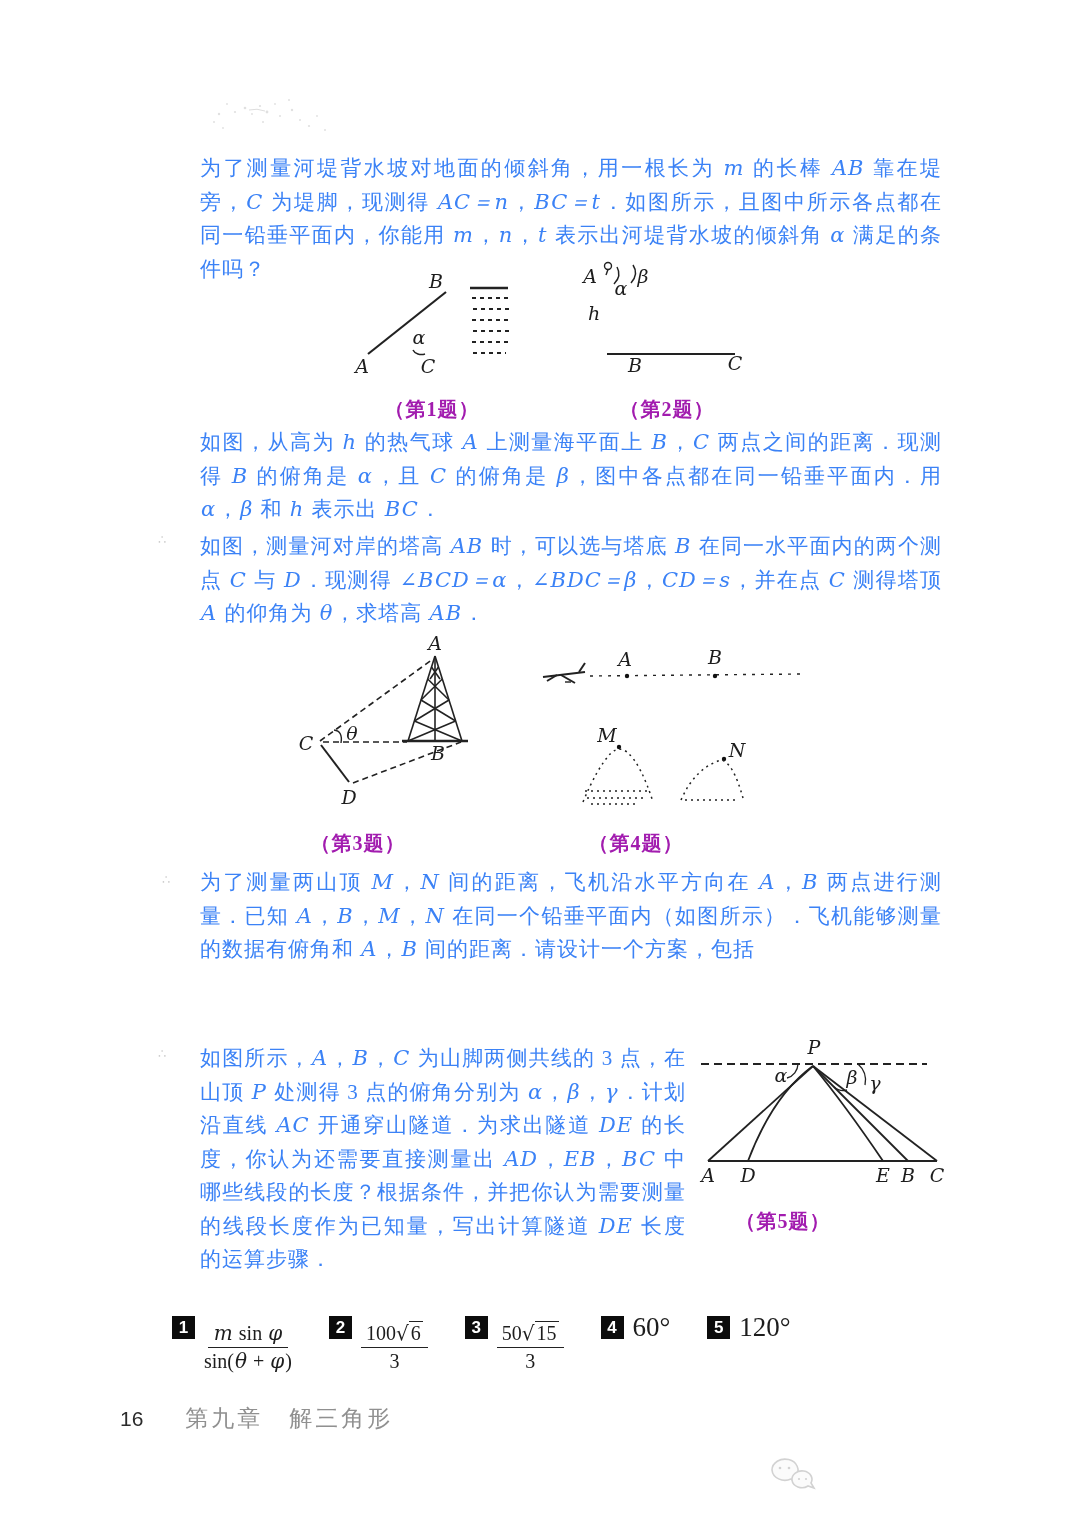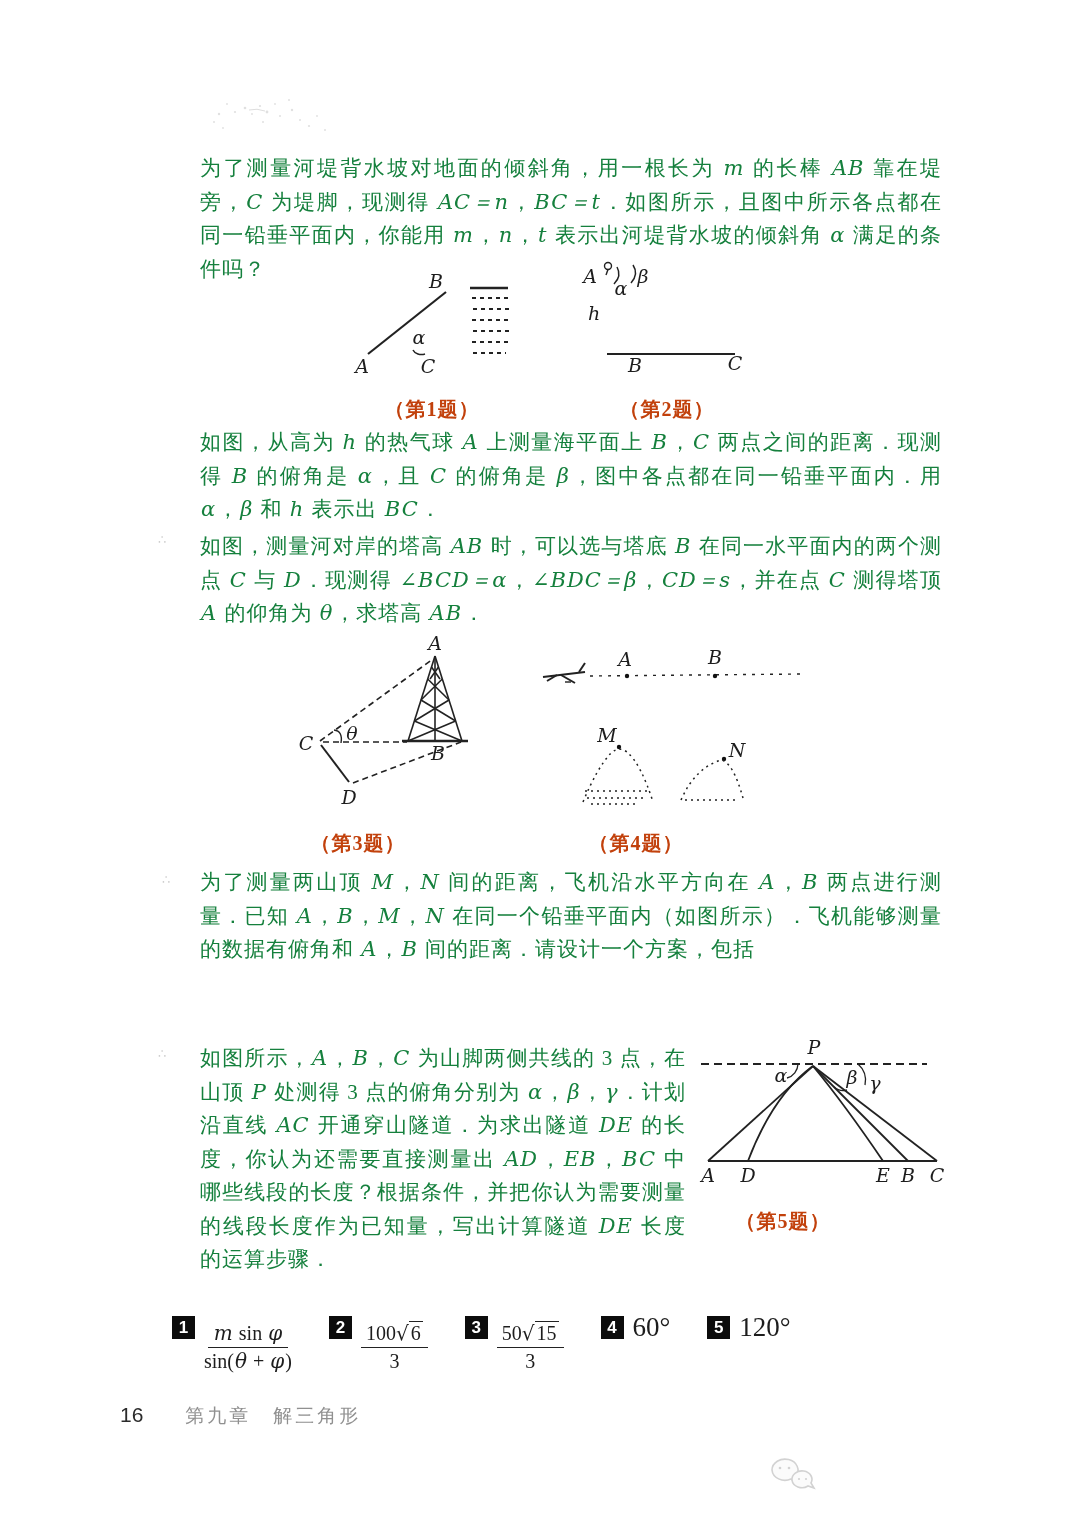--- a/index.html
+++ b/index.html
@@ -4,27 +4,27 @@
 <style>
   html,body{margin:0;padding:0;background:#e9e9e9;}
   .page{
     position:relative;width:1080px;height:1527px;margin:0 auto;
     background:#ffffff;overflow:hidden;
     font-family:"Liberation Serif","DejaVu Serif",serif;
     color:#1d1d1d;
   }
   .para{
     position:absolute;font-size:21px;line-height:33.5px;
-    text-align:justify;letter-spacing:1px;color:#15803d;
+    text-align:justify;letter-spacing:1px;color:#3b82f6;
   }
   .plist{position:absolute;font-size:21px;line-height:33.5px;letter-spacing:1px;}
   .mvar{font-family:"DejaVu Serif","DejaVu Sans",serif;font-style:italic;padding:0 1px;}
   .caption{
     position:absolute;width:118px;text-align:center;font-size:20px;
-    font-weight:bold;letter-spacing:1px;color:#c2410c;
+    font-weight:bold;letter-spacing:1px;color:#a21caf;
   }
   .fig{position:absolute;}
   .fig line,.fig path,.fig circle.o{stroke:#222;fill:none;}
   .flabel{
     font-family:"DejaVu Serif","DejaVu Sans",serif;font-style:italic;
     font-size:19px;fill:#1d1d1d;stroke:none;
   }
   .answers{
     position:absolute;left:172px;top:1296px;display:flex;align-items:center;
     gap:37px;height:62px;
@@ -38,21 +38,21 @@
   .frac{display:inline-flex;flex-direction:column;align-items:center;
     font-size:20px;line-height:1.15;margin-top:40px;}
   .ftop{border-bottom:1.7px solid #222;padding:0 5px 2px 5px;white-space:nowrap;}
   .fbot{padding-top:2px;white-space:nowrap;}
   .rt{font-family:"DejaVu Sans",sans-serif;font-size:20px;}
   .rad{border-top:1.7px solid #222;padding:0 2px;}
   .ansval{font-size:27px;white-space:nowrap;}
   .footer{position:absolute;left:120px;top:1403px;display:flex;align-items:baseline;gap:42px;}
   .pagenum{font-family:"Liberation Sans","DejaVu Sans",sans-serif;font-weight:normal;
     font-size:21px;color:#2b2b2b;}
-  .chapter{font-size:19px;color:#909090;letter-spacing:3px;}
+  .chapter{font-size:23px;color:#909090;letter-spacing:3px;}
   .watermark{position:absolute;left:768px;top:1456px;display:flex;align-items:center;gap:6px;}
   .wmtext{
     font-size:27px;font-weight:bold;letter-spacing:2px;color:#f3f3f3;
     text-shadow:1.5px 1.5px 0 #c6c6c6, -0.5px -0.5px 0 #e2e2e2;
   }
   .fademark{position:absolute;font-size:13px;color:#cfcfcf;letter-spacing:-1px;}
 </style>
 </head>
 <body>
 

